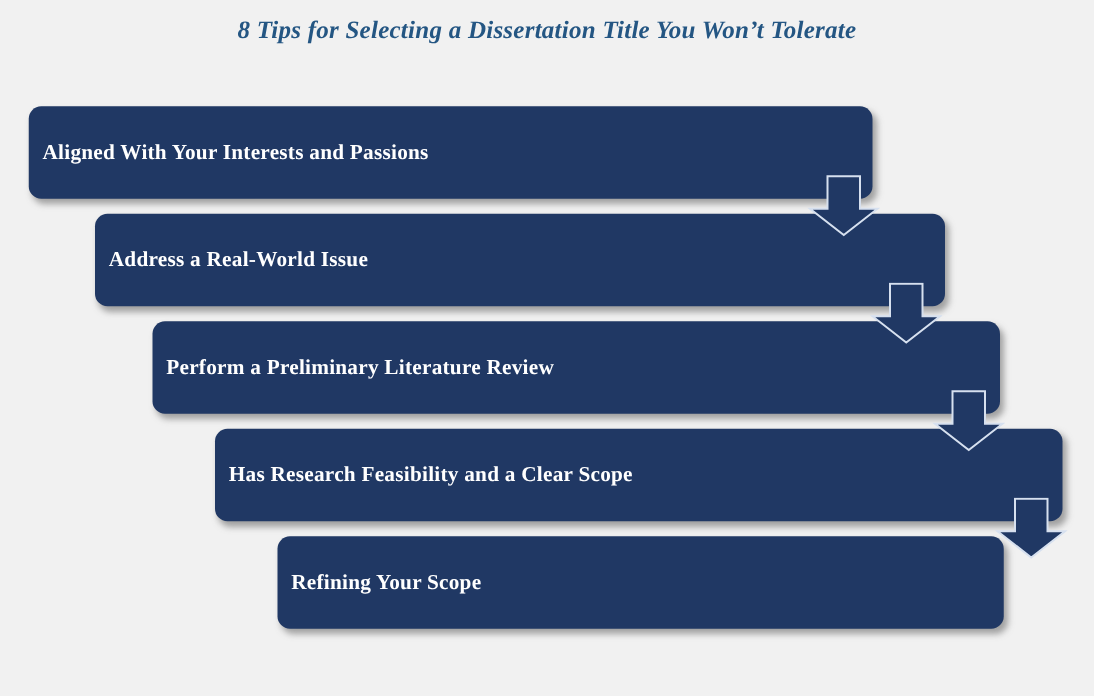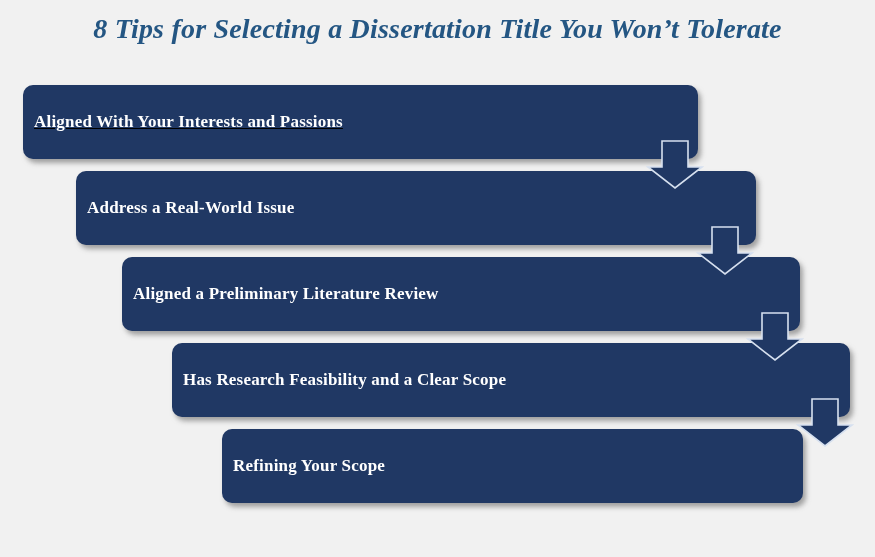--- a/index.html
+++ b/index.html
@@ -15,21 +15,21 @@
     background: #f1f1f1;
     overflow: hidden;
   }
   .page-title {
     position: absolute;
     top: 13px;
     left: 0;
     width: 100%;
     margin: 0;
     text-align: center;
-    font-size: 28px;
+    font-size: 20px;
     font-weight: bold;
     font-style: italic;
     color: #245683;
     letter-spacing: 0.2px;
   }
   .step {
     position: absolute;
     height: 74px;
     background: #203864;
     border-radius: 10px;
@@ -39,21 +39,21 @@
     box-sizing: border-box;
     padding-left: 11px;
   }
   .step .step-label {
     color: #ffffff;
     font-weight: bold;
     font-size: 17px;
     letter-spacing: 0.2px;
     white-space: nowrap;
   }
-  .step-1 { left: 23px;  top: 85px;  width: 675px; text-decoration: underline; }
+  .step-1 { left: 23px;  top: 85px;  width: 675px; }
   .step-2 { left: 76px;  top: 171px; width: 680px; }
   .step-3 { left: 122px; top: 257px; width: 678px; }
   .step-4 { left: 172px; top: 343px; width: 678px; }
   .step-5 { left: 222px; top: 429px; width: 581px; }
   .arrow {
     position: absolute;
     width: 58px;
     height: 50px;
     z-index: 5;
   }
@@ -69,21 +69,21 @@
 
   <h1 class="page-title">8 Tips for Selecting a Dissertation Title You Won’t Tolerate</h1>
 
   <div class="step step-1">
     <span class="step-label">Aligned With Your Interests and Passions</span>
   </div>
   <div class="step step-2">
     <span class="step-label">Address a Real-World Issue</span>
   </div>
   <div class="step step-3">
-    <span class="step-label">Aligned a Preliminary Literature Review</span>
+    <span class="step-label">Perform a Preliminary Literature Review</span>
   </div>
   <div class="step step-4">
     <span class="step-label">Has Research Feasibility and a Clear Scope</span>
   </div>
   <div class="step step-5">
     <span class="step-label">Refining Your Scope</span>
   </div>
 
   <svg class="arrow arrow-1" viewBox="0 0 58 50" xmlns="http://www.w3.org/2000/svg">
     <polygon points="16,1 42,1 42,27 56,27 29,48 2,27 16,27" fill="#203864" stroke="#d6e0ef" stroke-width="1.6" stroke-linejoin="miter"></polygon>

